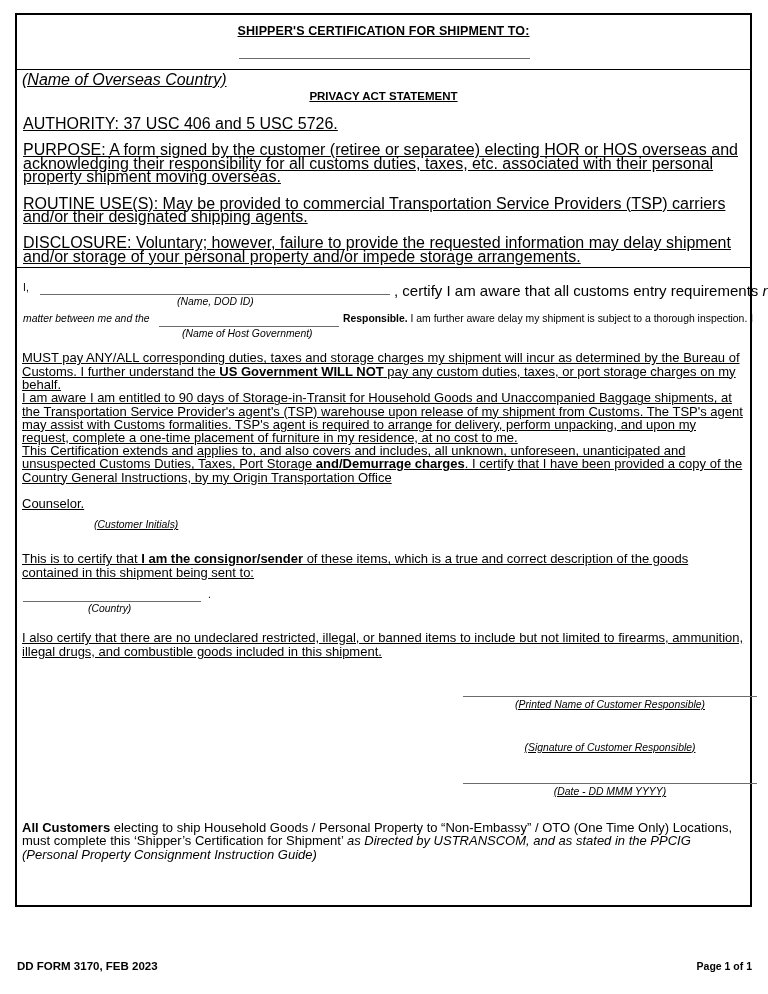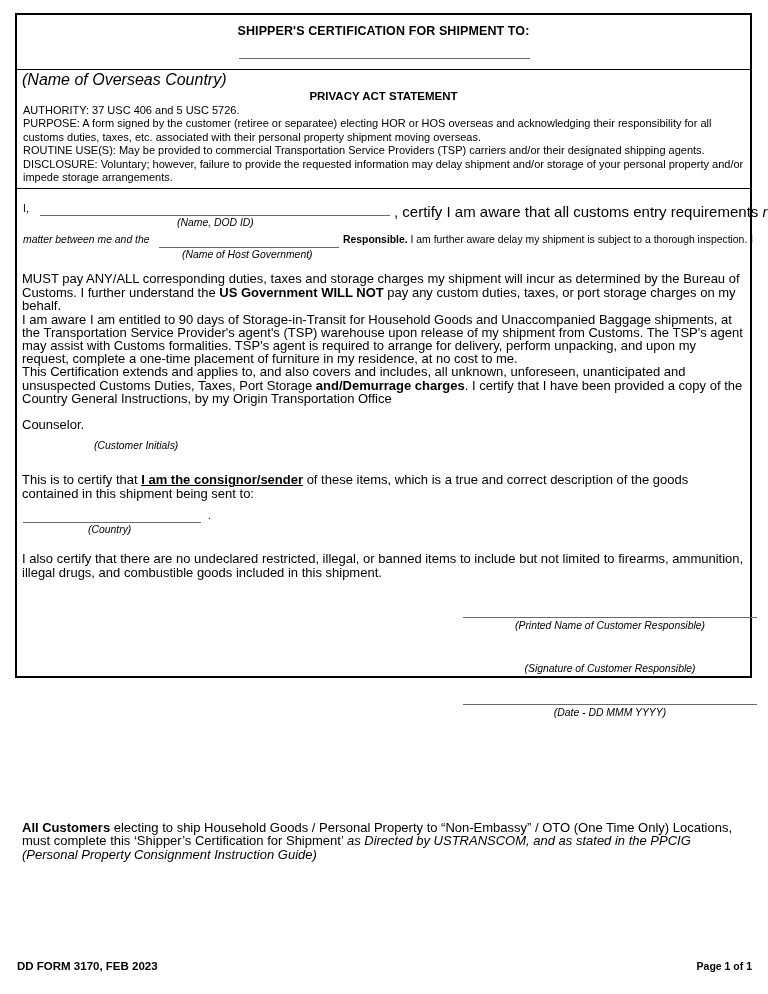--- a/index.html
+++ b/index.html
@@ -15,23 +15,24 @@
     color: #000000;
     -webkit-font-smoothing: antialiased;
   }
 
   
   #form-frame {
     position: absolute;
     left: 15px;
     top: 13px;
     width: 737px;
-    height: 665px;
+    height: 894px;
     border: 2px solid #000;
     box-sizing: border-box;
+    text-decoration: underline;
   }
 
   
   #header-block {
     position: relative;
     height: 55px;
     border-bottom: 1.5px solid #000;
     box-sizing: border-box;
   }
   #form-title {
@@ -64,23 +65,24 @@
     padding-top: 1px;
   }
   #privacy-title {
     text-align: center;
     font-size: 11.5px;
     font-weight: bold;
     padding-top: 1px;
     padding-bottom: 2px;
   }
   .privacy-line {
-    font-size: 11px;
+    font-size: 16px;
     line-height: 13.4px;
     padding: 0 1px;
+    margin-top: 13px;
   }
 
   
   #body-area {
     position: relative;
     padding: 0 5px;
     box-sizing: border-box;
   }
   .para {
     font-size: 13px;

